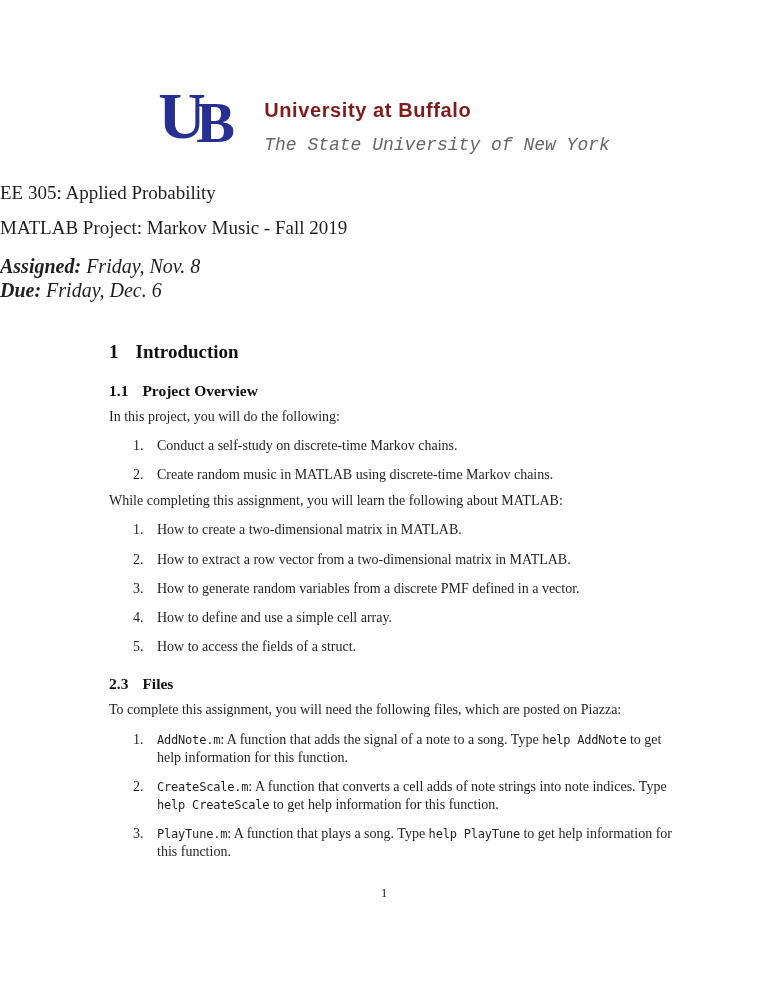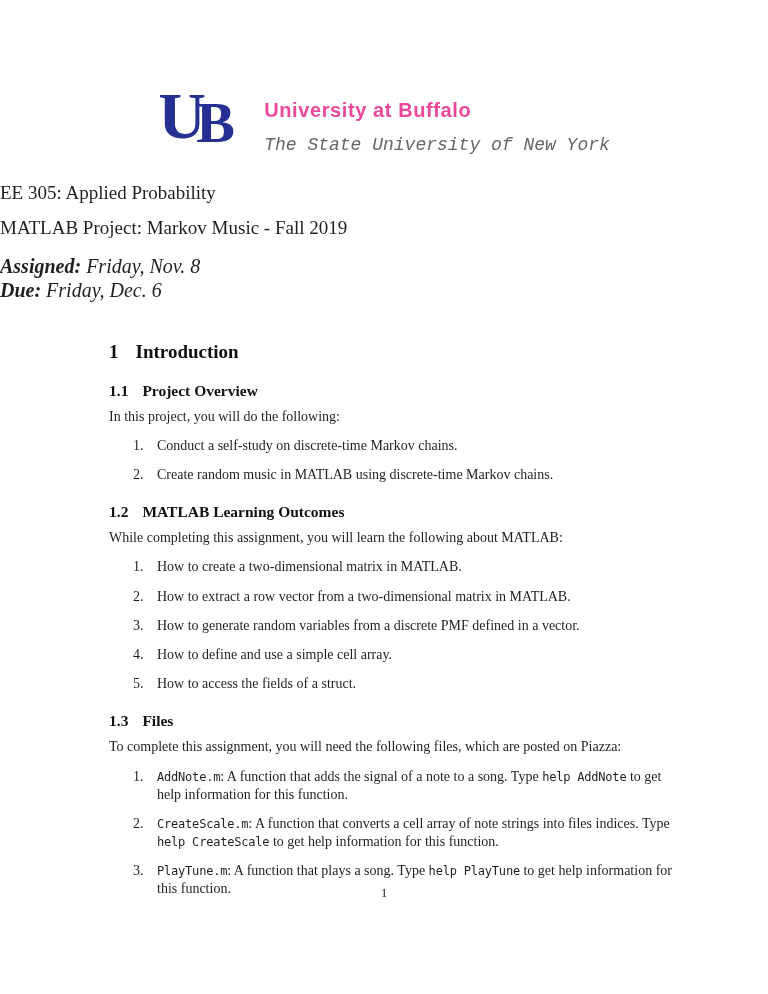--- a/index.html
+++ b/index.html
@@ -128,21 +128,21 @@
 <body>
 
 <div class="page">
 
   <div class="logo-row">
     <div class="monogram">
       <span class="mono-u" style="color: rgb(38, 47, 146);">U</span>
       <span class="mono-b" style="color: rgb(38, 47, 146);">B</span>
     </div>
     <div class="logo-text">
-      <div class="logo-wordmark" style="color: #ec4899;">University at Buffalo</div>
+      <div class="logo-wordmark" style="color: #7f1d1d;">University at Buffalo</div>
       <div class="logo-tagline" style="color: rgb(102, 102, 102);">The State University of New York</div>
     </div>
   </div>
 
   <div class="doc-title">EE 305: Applied Probability</div>
   <div class="doc-subtitle">MATLAB Project: Markov Music - Fall 2019</div>
   <div class="date-line first">
     <span class="bold">Assigned:</span><span> Friday, Nov. 8</span>
   </div>
   <div class="date-line">
@@ -163,23 +163,20 @@
       <li class="item">
         <span class="marker">1.</span>
         <span class="item-text">Conduct a self-study on discrete-time Markov chains.</span>
       </li>
       <li class="item">
         <span class="marker">2.</span>
         <span class="item-text">Create random music in MATLAB using discrete-time Markov chains.</span>
       </li>
     </ol>
 
-    <div class="sec-h2">
-      <span class="sec-num">1.2</span><span>MATLAB Learning Outcomes</span>
-    </div>
     <div class="para">While completing this assignment, you will learn the following about MATLAB:</div>
     <ol class="plain">
       <li class="item">
         <span class="marker">1.</span>
         <span class="item-text">How to create a two-dimensional matrix in MATLAB.</span>
       </li>
       <li class="item">
         <span class="marker">2.</span>
         <span class="item-text">How to extract a row vector from a two-dimensional matrix in MATLAB.</span>
       </li>
@@ -191,31 +188,31 @@
         <span class="marker">4.</span>
         <span class="item-text">How to define and use a simple cell array.</span>
       </li>
       <li class="item">
         <span class="marker">5.</span>
         <span class="item-text">How to access the fields of a struct.</span>
       </li>
     </ol>
 
     <div class="sec-h2">
-      <span class="sec-num">1.3</span><span>Files</span>
+      <span class="sec-num">2.3</span><span>Files</span>
     </div>
     <div class="para">To complete this assignment, you will need the following files, which are posted on Piazza:</div>
     <ol class="plain">
       <li class="item">
         <span class="marker">1.</span>
         <span class="item-text"><span class="code">AddNote.m</span><span>: A function that adds the signal of a note to a song. Type </span><span class="code">help AddNote</span><span> to get help information for this function.</span></span>
       </li>
       <li class="item">
         <span class="marker">2.</span>
-        <span class="item-text"><span class="code">CreateScale.m</span><span>: A function that converts a cell array of note strings into files indices. Type </span><span class="code">help CreateScale</span><span> to get help information for this function.</span></span>
+        <span class="item-text"><span class="code">CreateScale.m</span><span>: A function that converts a cell adds of note strings into note indices. Type </span><span class="code">help CreateScale</span><span> to get help information for this function.</span></span>
       </li>
       <li class="item">
         <span class="marker">3.</span>
         <span class="item-text"><span class="code">PlayTune.m</span><span>: A function that plays a song. Type </span><span class="code">help PlayTune</span><span> to get help information for this function.</span></span>
       </li>
     </ol>
 
   </div>
 
   <div class="page-num">1</div>

